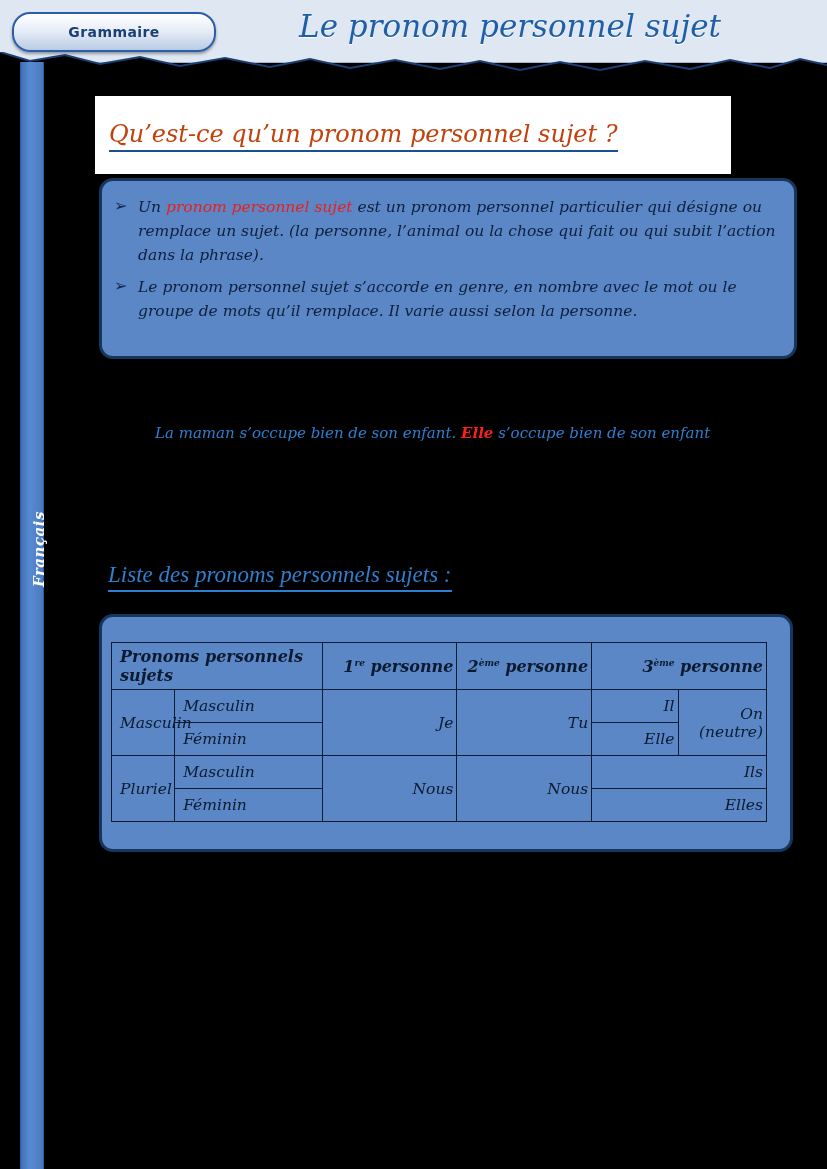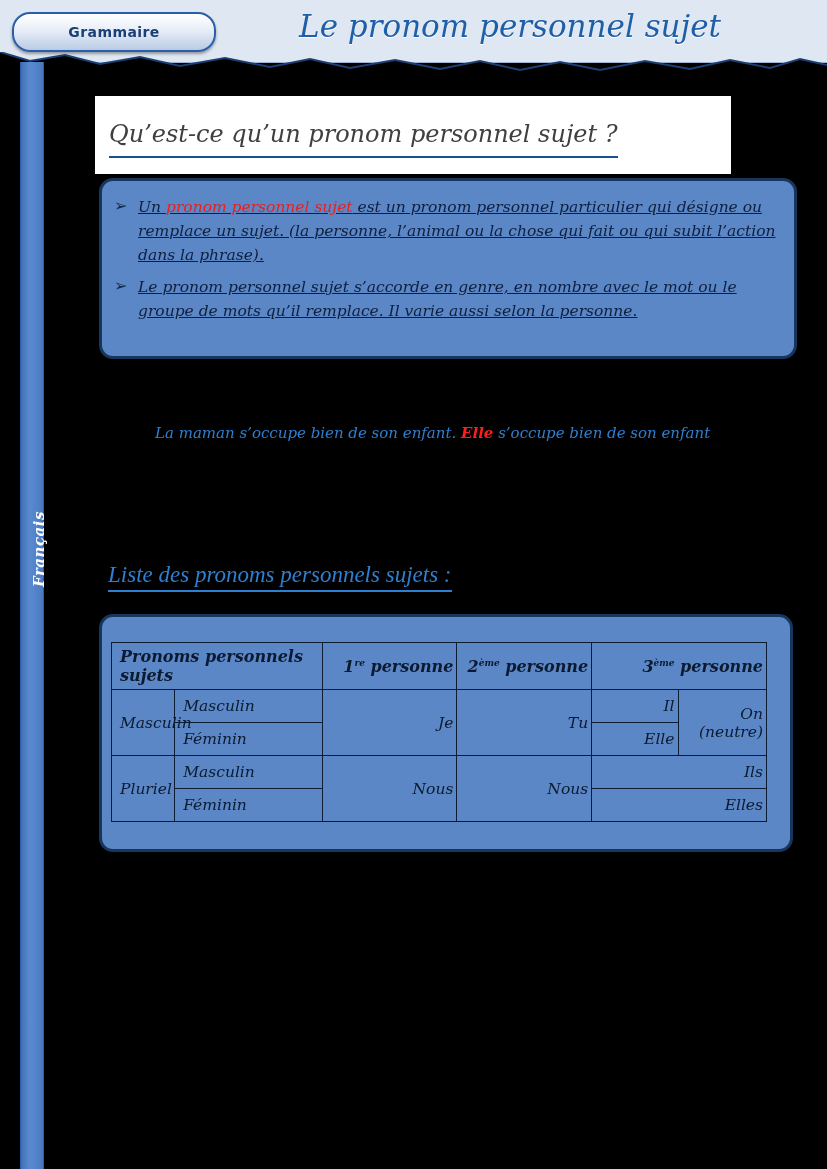--- a/index.html
+++ b/index.html
@@ -95,23 +95,23 @@
     left: 95px; top: 96px;
     width: 636px; height: 78px;
     background: #ffffff;
   }
   #question-text {
     position: absolute;
     left: 14px; top: 24px;
     font-family: "DejaVu Serif", serif;
     font-style: italic;
     font-size: 24px;
-    color: #404040;
+    color: #c2410c;
     border-bottom: 2px solid #1a4f96;
-    padding-bottom: 8px;
+    padding-bottom: 2px;
     white-space: nowrap;
   }
 
   
   #definition-panel {
     position: absolute;
     left: 99px; top: 178px;
     width: 692px; height: 175px;
     background: #5b87c6;
     border: 3px solid #17365d;
@@ -130,21 +130,20 @@
     top: 1px;
     font-size: 16px;
     color: #10264a;
   }
   .bullet-text {
     font-family: "DejaVu Serif", serif;
     font-style: italic;
     font-size: 15.5px;
     line-height: 1.55;
     color: #0e1f3d;
-    text-decoration: underline;
   }
   #bullet-1 { margin-top: 14px; }
   #bullet-2 { margin-top: 8px; }
   .hl-red { color: #e81f1f; }
 
   
   #example-line {
     position: absolute;
     left: 155px; top: 424px;
     width: 600px;

